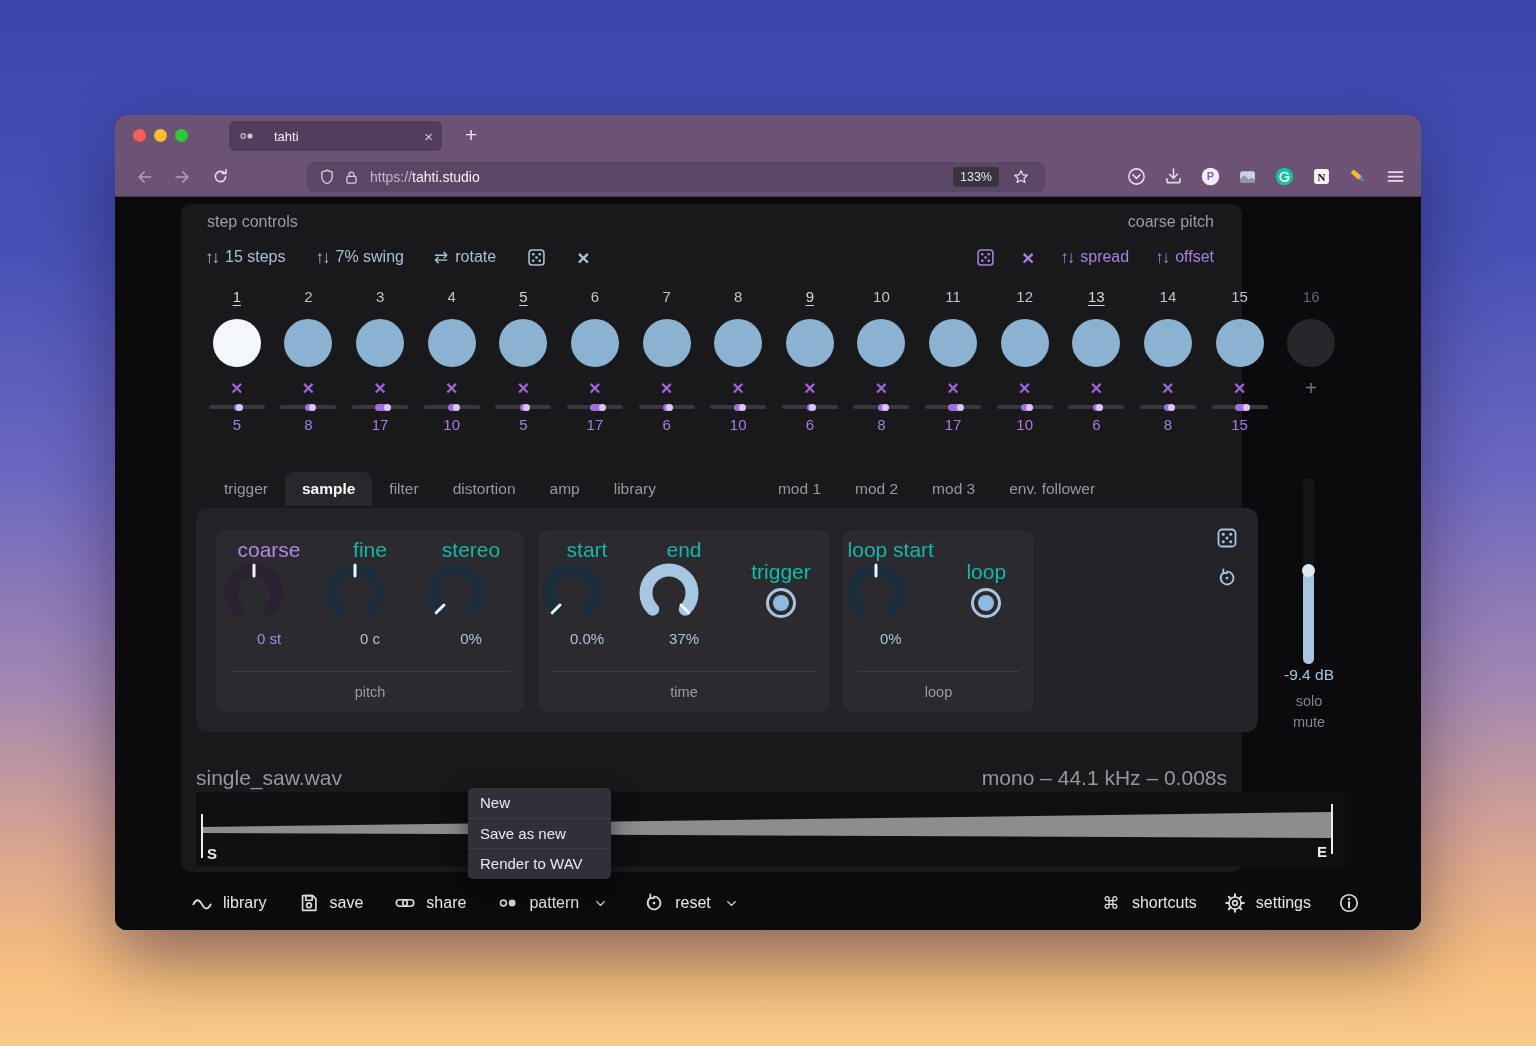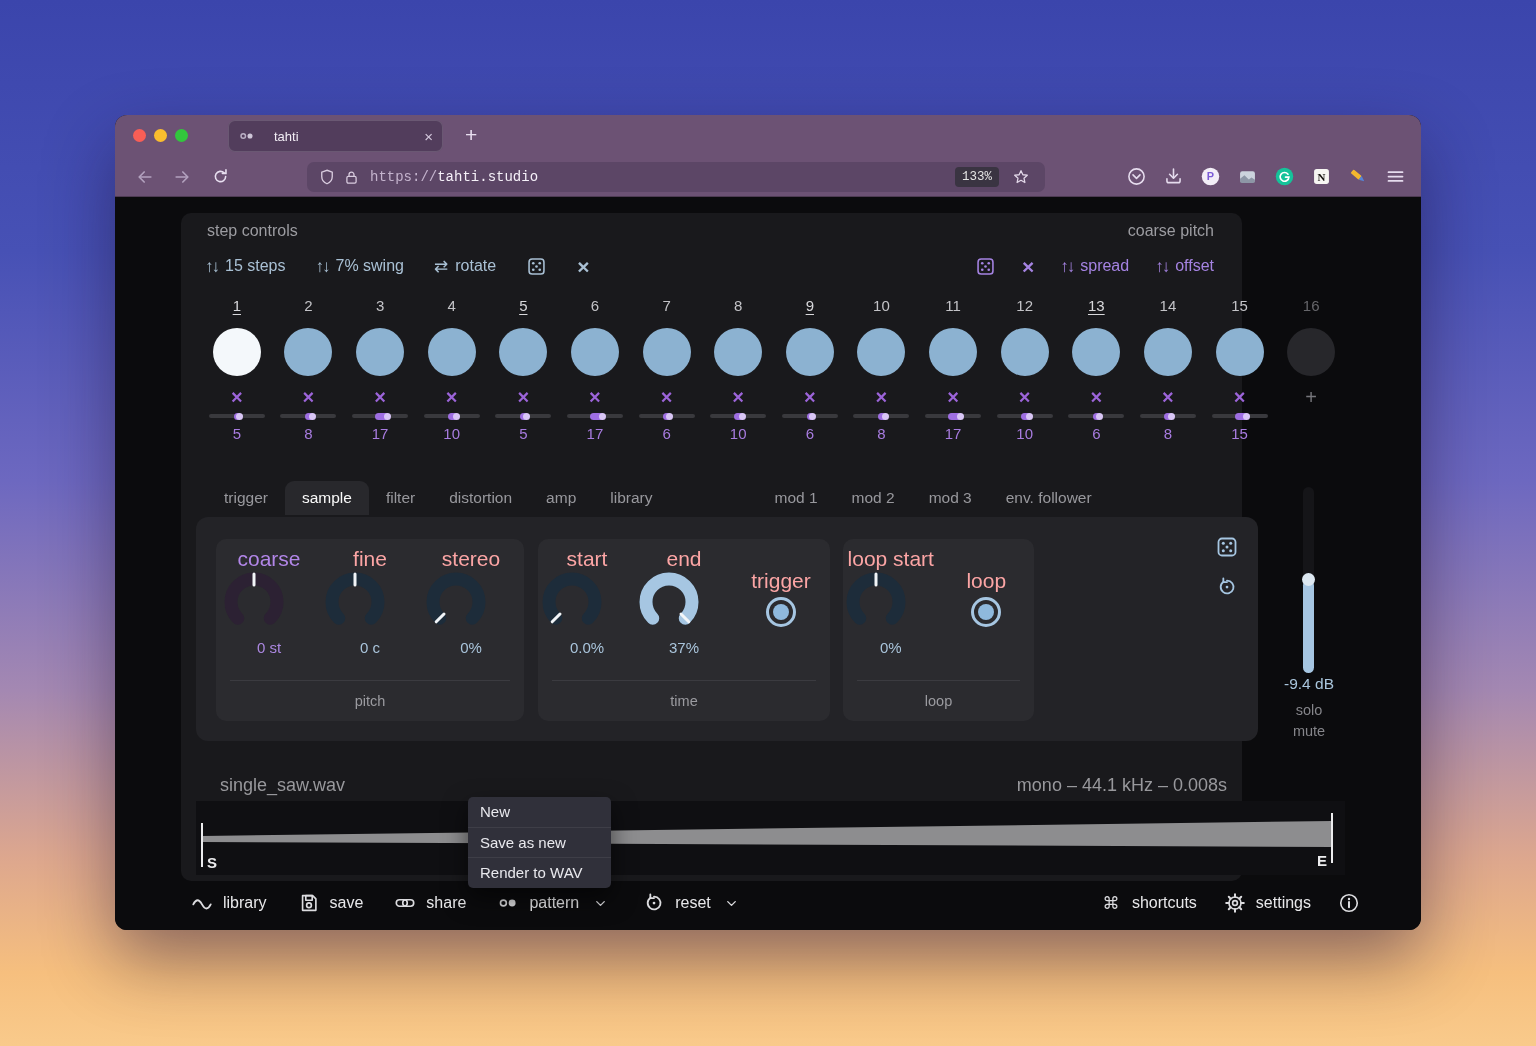--- a/index.html
+++ b/index.html
@@ -18,31 +18,31 @@
     border-radius:7px; box-shadow:inset 0 0 0 1px rgba(255,255,255,.14); display:flex; align-items:center; padding:0 10px;gap:10px; }
   .tab-title { color:#f2edf5; font-size:13px; margin-left:8px; flex:1; }
   .tab-close { color:#d5c9de; font-size:15px; }
   .newtab { position:absolute; left:350px; top:8px; color:#e9dff0; font-size:21px; font-weight:300; }
   .navbar { height:40px; background:#6c5274; display:flex; align-items:center; position:relative;
     border-bottom:1px solid rgba(0,0,0,.28); }
   .navico { width:24px; height:24px; display:flex; align-items:center; justify-content:center; }
   .nav-back{position:absolute;left:18px;color:#b2a1be}.nav-fwd{position:absolute;left:55px;color:#b2a1be}
   .nav-reload{position:absolute;left:93px;color:#e8dff0}
   .urlbar { position:absolute; left:192px; top:5px; width:738px; height:30px; background:#5c4666;
-    border-radius:7px; display:flex; align-items:center; padding:0 8px;font-family:Liberation Mono, monospace; }
+    border-radius:7px; display:flex; align-items:center; padding:0 8px; }
   .urlbar .sep { flex:1; }
   .urltxt { font-size:14px; margin-left:7px; }
   .urltxt .proto { color:#c4b3cd; } .urltxt .dom { color:#f6f1f9; }
   .zoombadge { background:#3a3442; color:#e5e5e5; border-radius:4px; font-size:12.5px; padding:3px 7px; }
   .star { margin:0 4px 0 10px; color:#e3d8e9; }
   .extrow { position:absolute; right:14px; top:8px; display:flex; gap:14px; align-items:center; }
   .extrow .navico { width:23px; height:23px; color:#e6dcee; }
   
   .app { position:absolute; left:0; right:0; top:82px; bottom:0; background:#0b0b0d; }
-  .main { position:absolute; left:66px; top:16px; width:1061px; height:668px; background:#19191c; border-radius:10px; }
+  .main { position:absolute; left:66px; top:7px; width:1061px; height:668px; background:#19191c; border-radius:10px; }
   .row-titles { position:absolute; left:26px; right:28px; top:9px; display:flex; justify-content:space-between;
     color:#9c9ca1; font-size:16px; }
   .row-controls { position:absolute; left:24px; right:28px; top:40px; height:26px; display:flex; justify-content:space-between; }
   .ctlgroup { display:flex; gap:30px; align-items:center; }
   .ctlgroup.blue { color:#a9c0d4; } .ctlgroup.purple { color:#a583e2; gap:26px; }
   .control { display:flex; align-items:center; gap:7px; font-size:16px; cursor:default; }
   .uni { font-size:17px; line-height:1; }
   .uni.arr { letter-spacing:-2px; }
   .xmark { font-size:21px; font-weight:600; line-height:1; }
   
@@ -54,46 +54,46 @@
   .stepcirc { width:48px; height:48px; border-radius:50%; margin:13px auto 0; }
   .stepx { margin-top:10px; height:22px; font-size:20px; font-weight:600; color:#9c64d9; line-height:22px; }
   .stepx.plus { color:#76767b; font-weight:400; }
   .steptrack { position:relative; width:56px; height:4px; border-radius:2px; background:#39393d; margin:6px auto 0; }
   .steppill { position:absolute; top:-1.5px; height:7px; border-radius:3.5px; background:#9e6ee2; }
   .steppill .tip { position:absolute; right:-2px; top:0; width:7px; height:7px; border-radius:50%; background:#d9c6f6; }
   .stepval { margin-top:7px; font-size:15px; color:#a87ce0; }
   
   .tabs { position:absolute; left:26px; top:268px; display:flex; align-items:flex-end; font-size:15.5px; color:#98989d; }
   .tabtab { padding:8px 17px; border-radius:9px 9px 0 0; cursor:default; }
-  .tabtab.active { background:#28282c; color:#fafafa; font-weight:400; }
+  .tabtab.active { background:#28282c; color:#fafafa; font-weight:700; }
   .tabtab.gap { margin-left:88px; }
   
   .panel { position:absolute; left:15px; top:304px; width:1062px; height:224px; background:#232327; border-radius:12px; }
   .group { position:absolute; top:22px; height:182px; background:#2b2b2f; border-radius:10px; padding-top:8px; }
   .knobrow { display:flex; justify-content:space-evenly; }
   .kcol { width:96px; text-align:center; }
   .klabel { font-size:21px; height:18px; }
-  .klabel.blue{color:#fca5a5}.klabel.purple{color:#b286e8}
+  .klabel.blue{color:#14b8a6}.klabel.purple{color:#b286e8}
   .kval { margin-top:4px; font-size:15px; }
   .kval.blue{color:#a9c4db}.kval.purple{color:#ab87e0}
   .knob { margin-top:4px; }
   .tcol { width:96px; text-align:center; padding-top:22px; }
   .tcol .klabel { margin-bottom:8px; }
   .gdivider { position:absolute; left:14px; right:14px; bottom:40px; border-top:1px solid #3b3b40; }
   .gname { position:absolute; left:0; right:0; bottom:12px; text-align:center; color:#9b9ba0; font-size:14.5px; }
   .sideico { position:absolute; width:26px; height:26px; color:#a6c6e2; display:flex; align-items:center; justify-content:center; }
   
   .voltrack { position:absolute; left:1122px; top:274px; width:11px; height:186px; background:#151518; border-radius:6px; }
   .volfill { position:absolute; bottom:0; left:0; width:11px; border-radius:6px; background:#a6c6e2; }
   .volthumb { position:absolute; left:-1px; width:13px; height:13px; border-radius:50%; background:#dde8f1; }
   .voldb { position:absolute; left:1056px; top:462px; width:144px; text-align:center; color:#a9c5dc; font-size:15.5px; }
   .volaux { position:absolute; left:1056px; width:144px; text-align:center; color:#85858a; font-size:14.5px; }
   
   .filerow { position:absolute; left:15px; right:15px; top:562px; display:flex; justify-content:space-between;
-    color:#98989c; font-size:18px;margin-left:24px; }
+    color:#98989c; font-size:21px; }
   .wavebox { position:absolute; left:15px; top:588px; width:1149px; height:74px; background:#0f0f12; }
   .wmark { position:absolute; color:#ececee; font-weight:700; font-size:15px; }
   
   .ctxmenu { position:absolute; left:287px; top:584px; width:143px; background:#30303a; border-radius:5px;
     box-shadow:0 10px 24px rgba(0,0,0,.55); z-index:6; overflow:hidden; }
   .ctxitem { padding:5px 12px; font-size:15px; color:#e9e9ee; line-height:19.5px; cursor:default; }
   .ctxitem + .ctxitem { border-top:1px solid #3e3e47; }
   
   .footer { position:absolute; left:75px; right:60px; top:688px; height:36px; display:flex;
     justify-content:space-between; align-items:center; }

